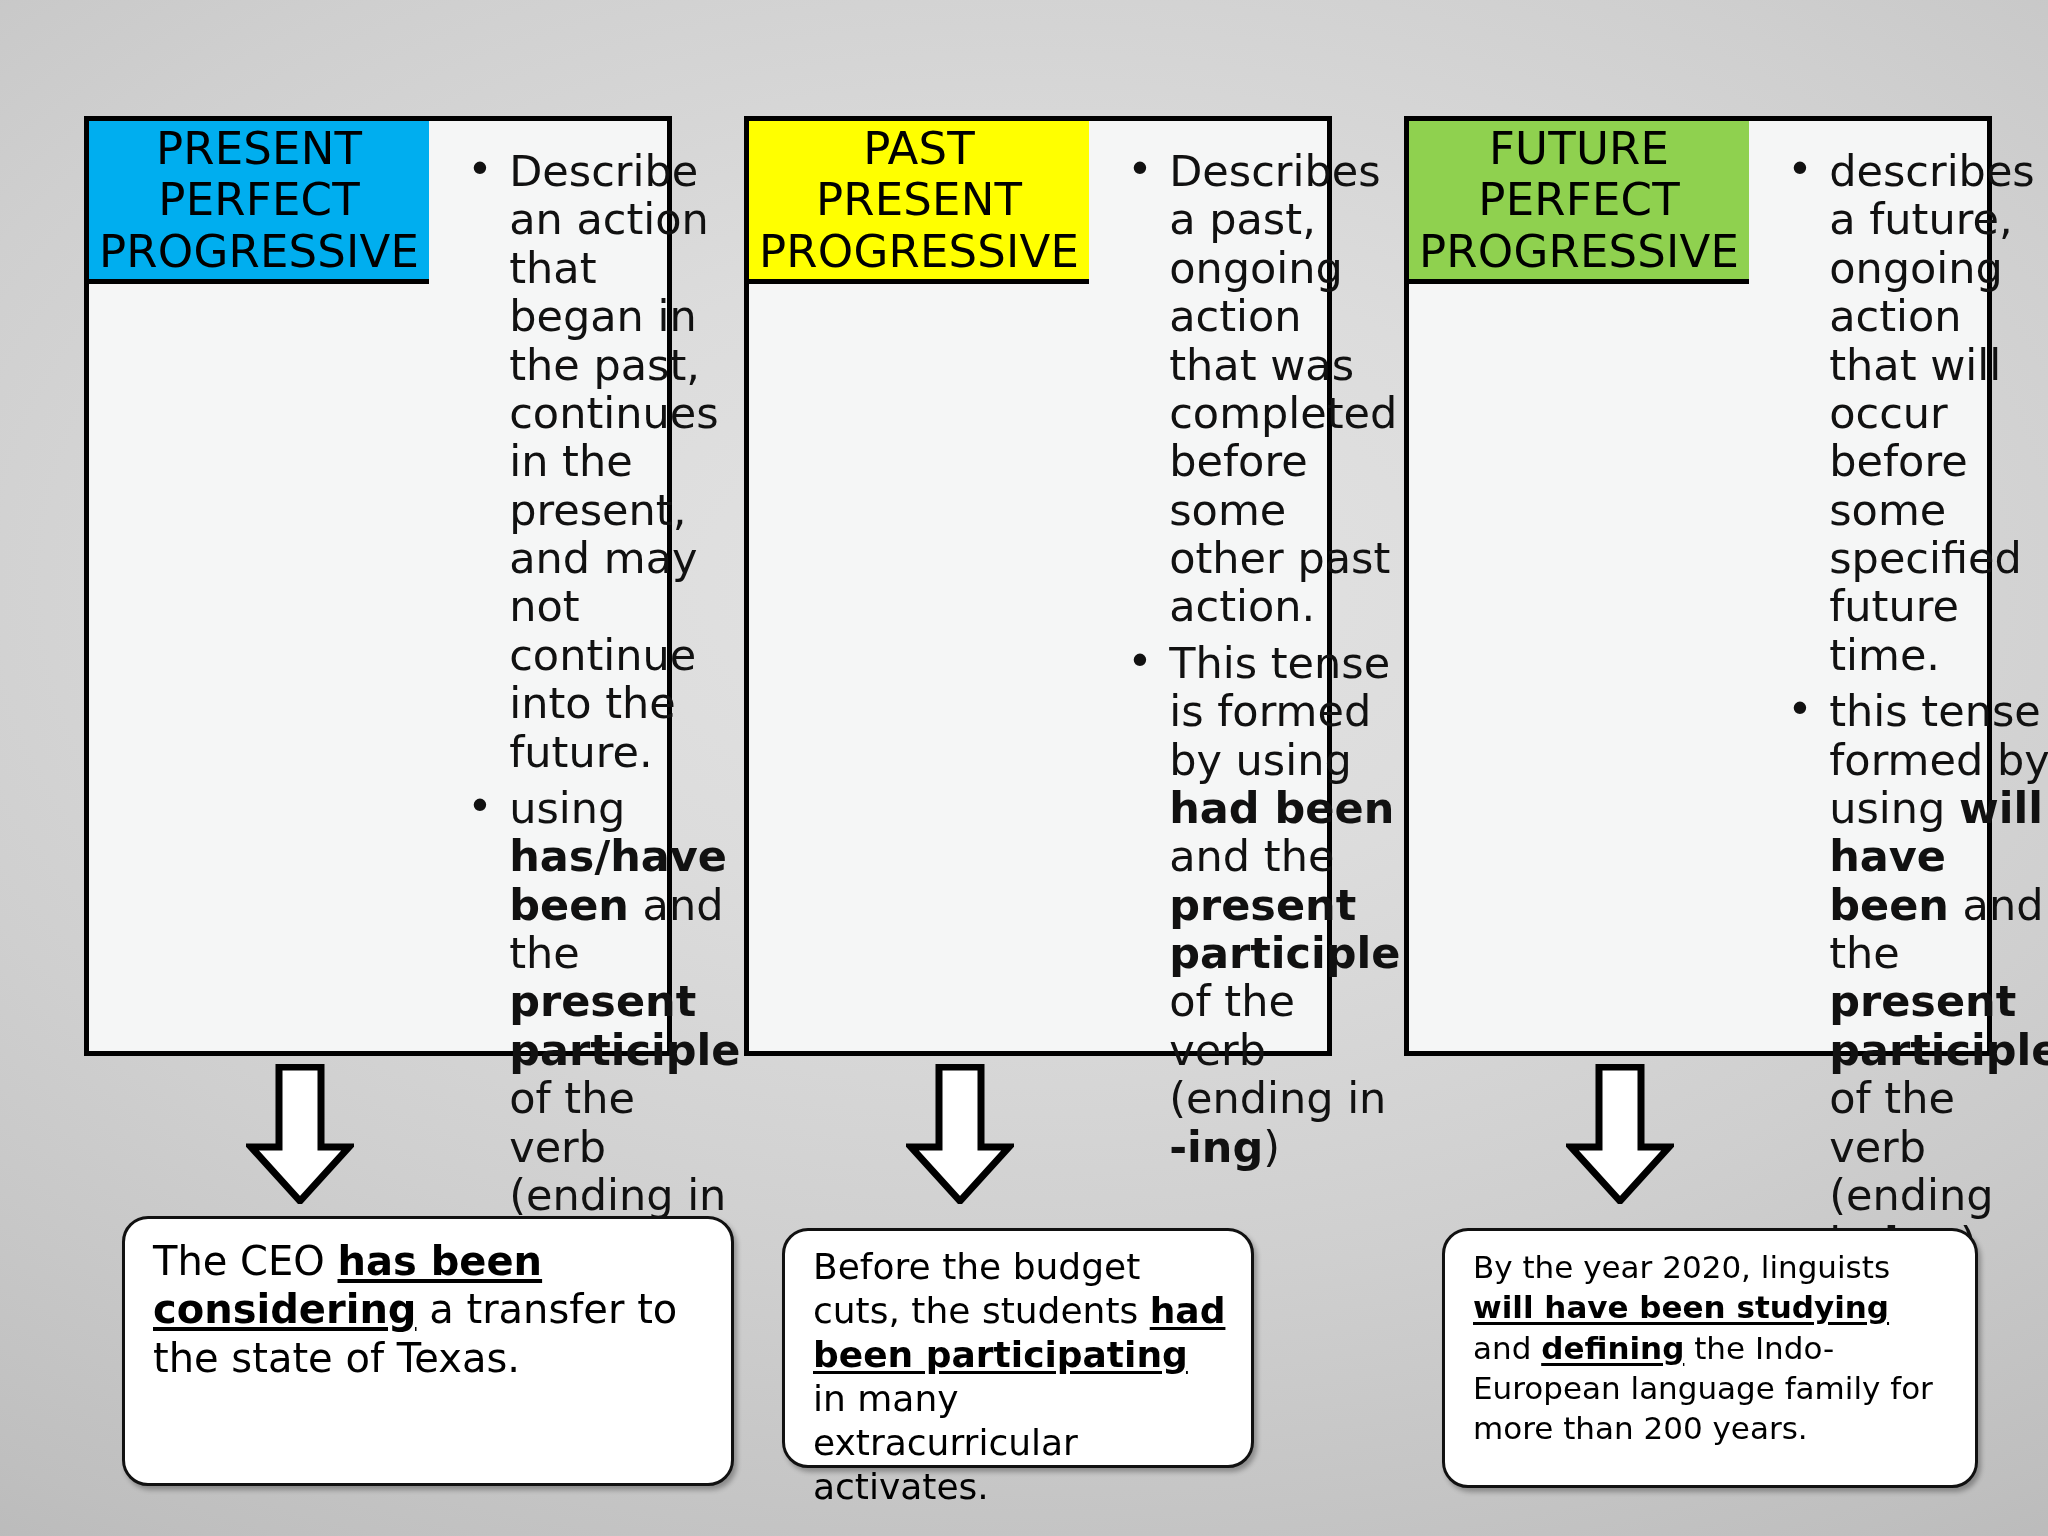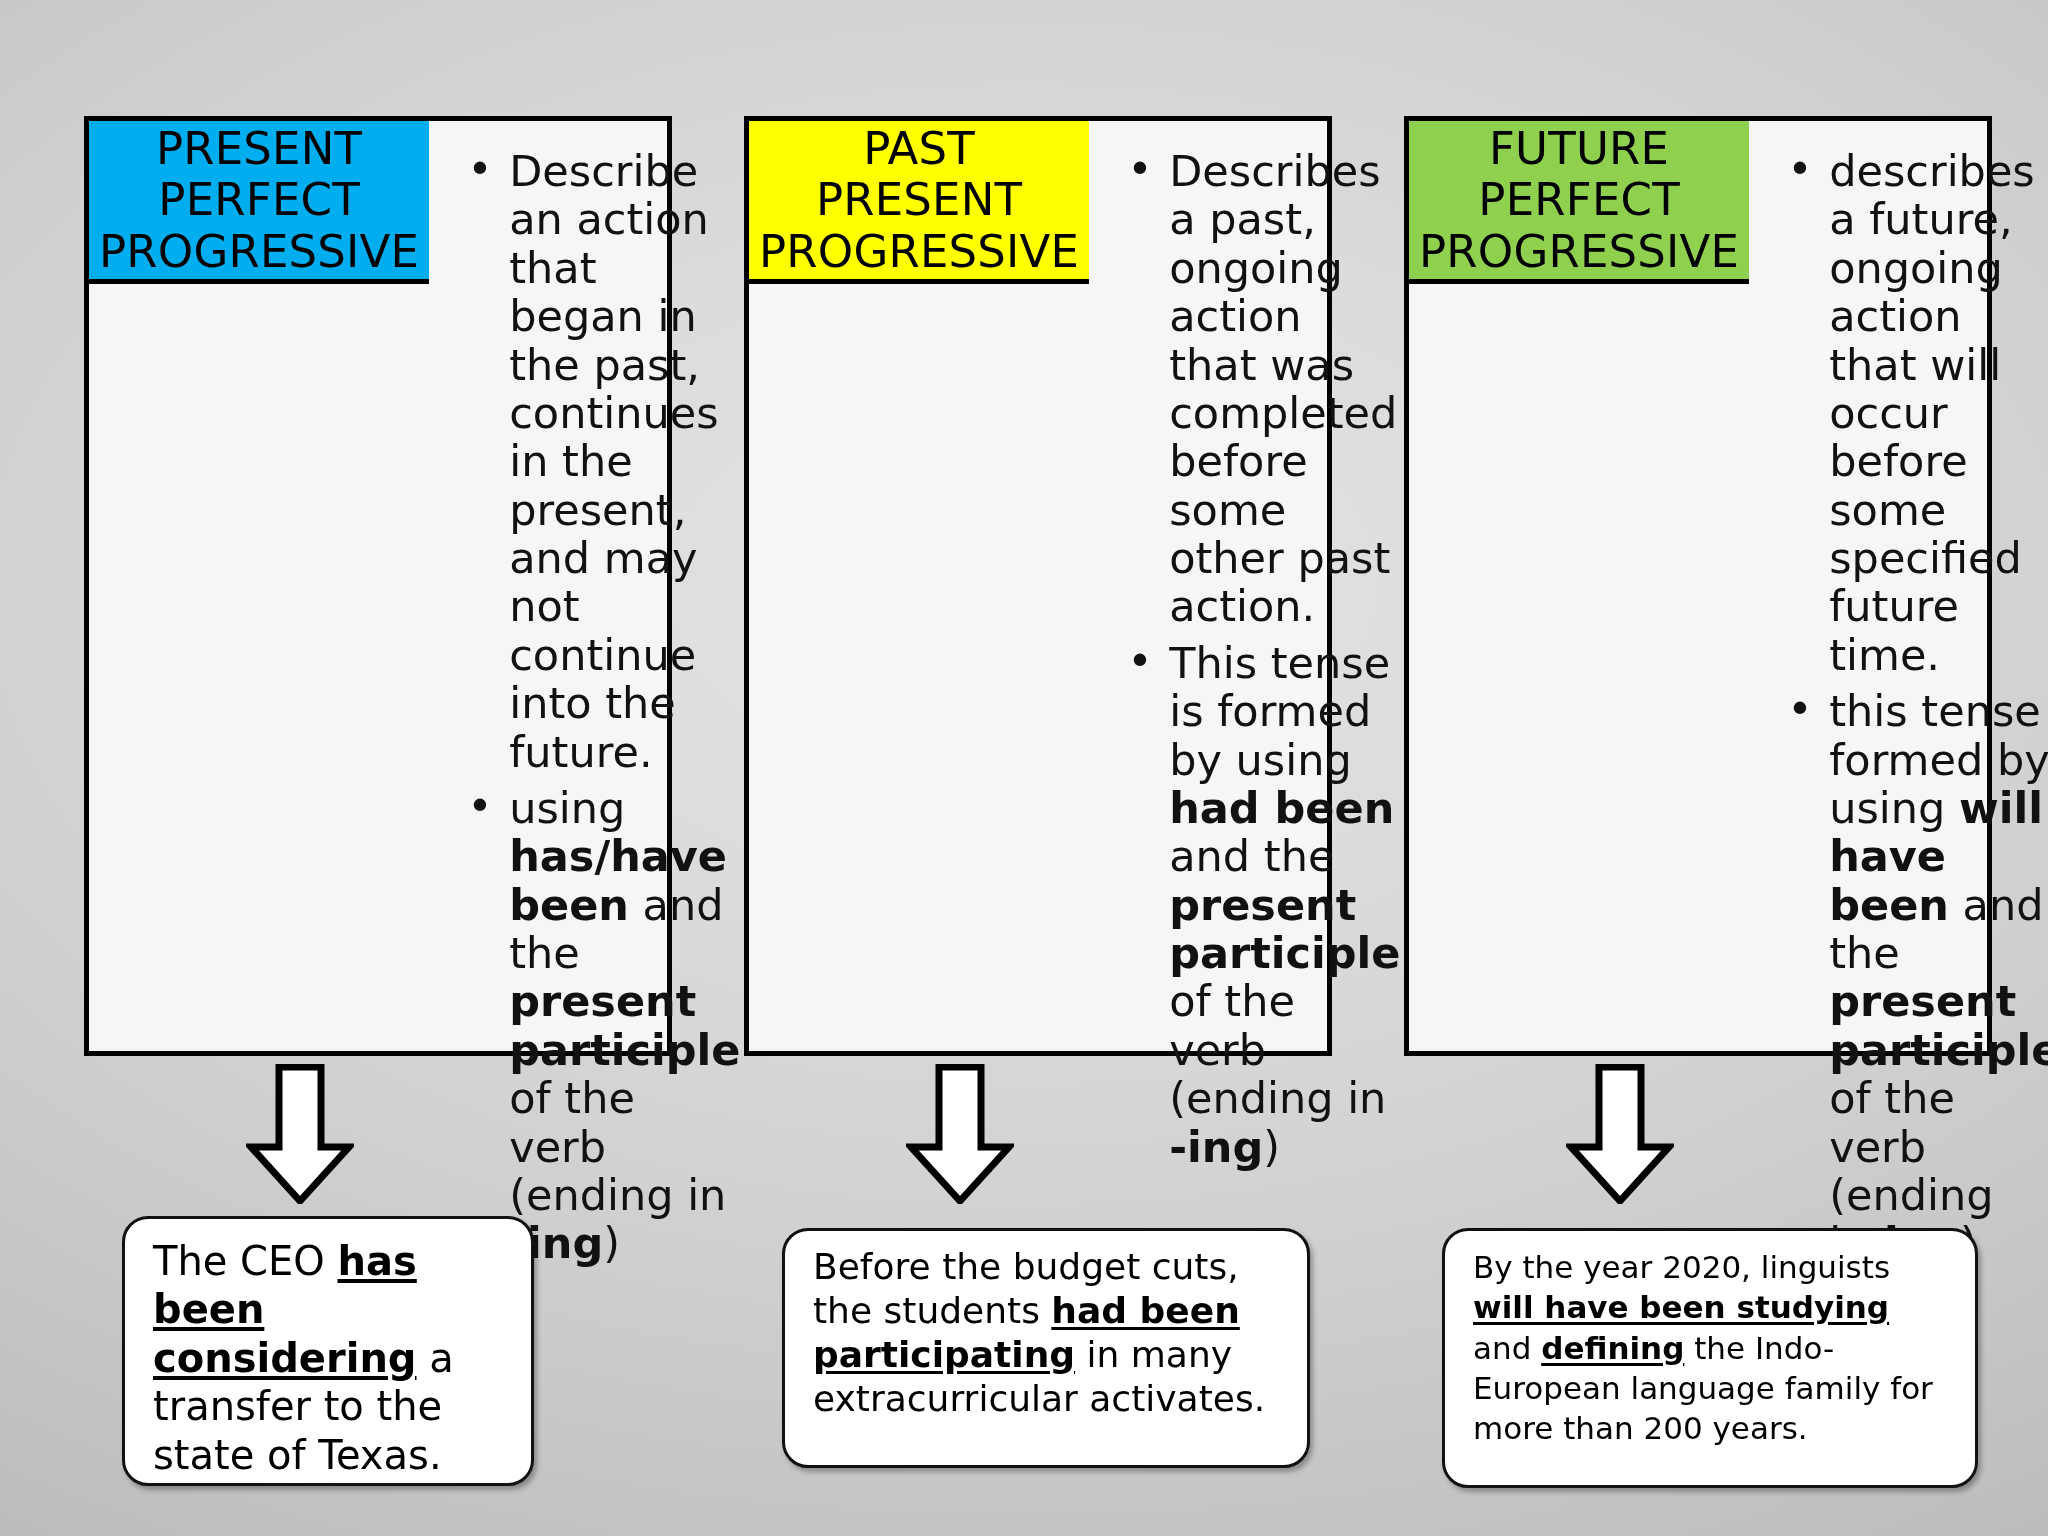--- a/index.html
+++ b/index.html
@@ -108,26 +108,26 @@
     background: #ffffff;
     border: 3px solid #111;
     border-radius: 26px;
     box-shadow: 3px 4px 5px rgba(0,0,0,0.30);
     padding: 18px 24px 16px 28px;
     color: #000;
   }
 
   .callout.b1 {
     left: 122px; top: 1216px;
-    width: 412px; height: 270px;
+    width: 612px; height: 270px;
     font-size: 40px; line-height: 1.21;
   }
   .callout.b2 {
     left: 782px; top: 1228px;
-    width: 528px; height: 240px;
+    width: 472px; height: 240px;
     font-size: 36px; line-height: 1.22;
     padding-top: 14px;
   }
   .callout.b3 {
     left: 1442px; top: 1228px;
     width: 536px; height: 260px;
     font-size: 31px; line-height: 1.30;
     padding-top: 16px;
   }
 

